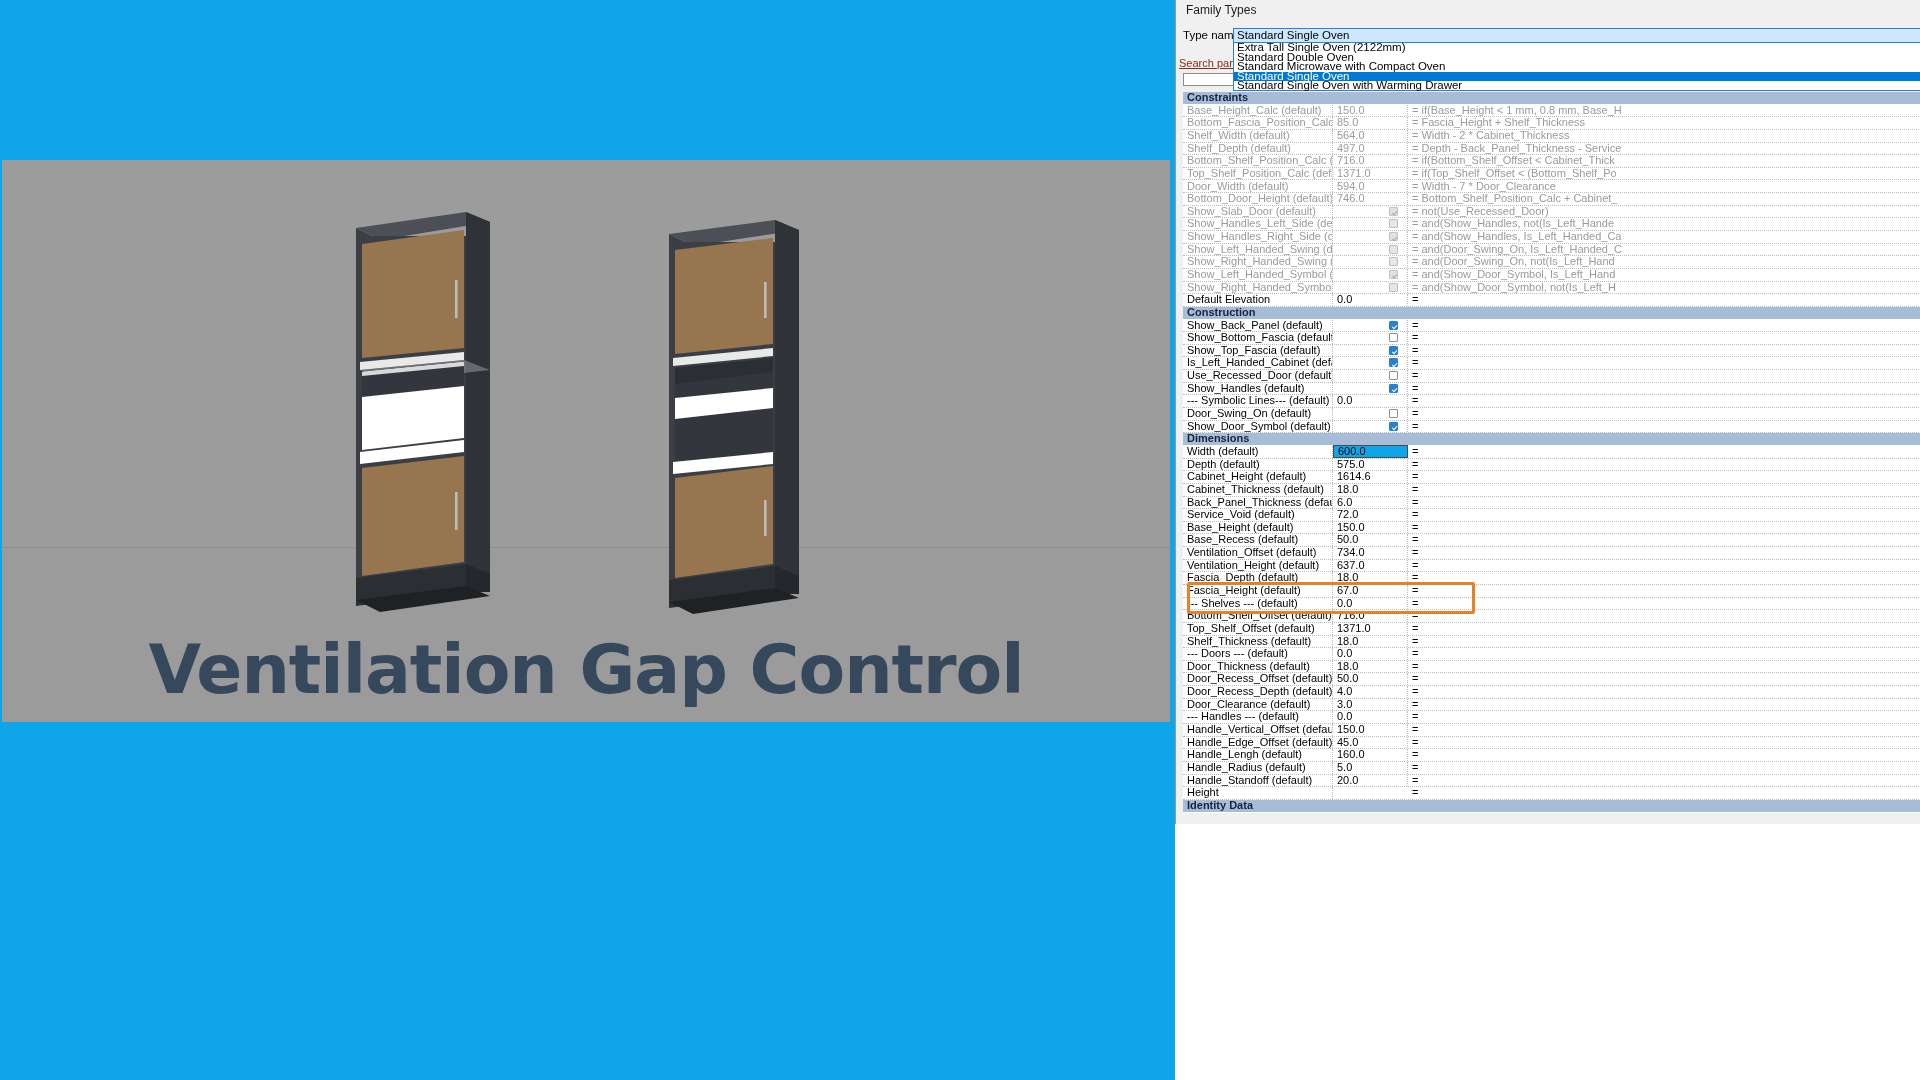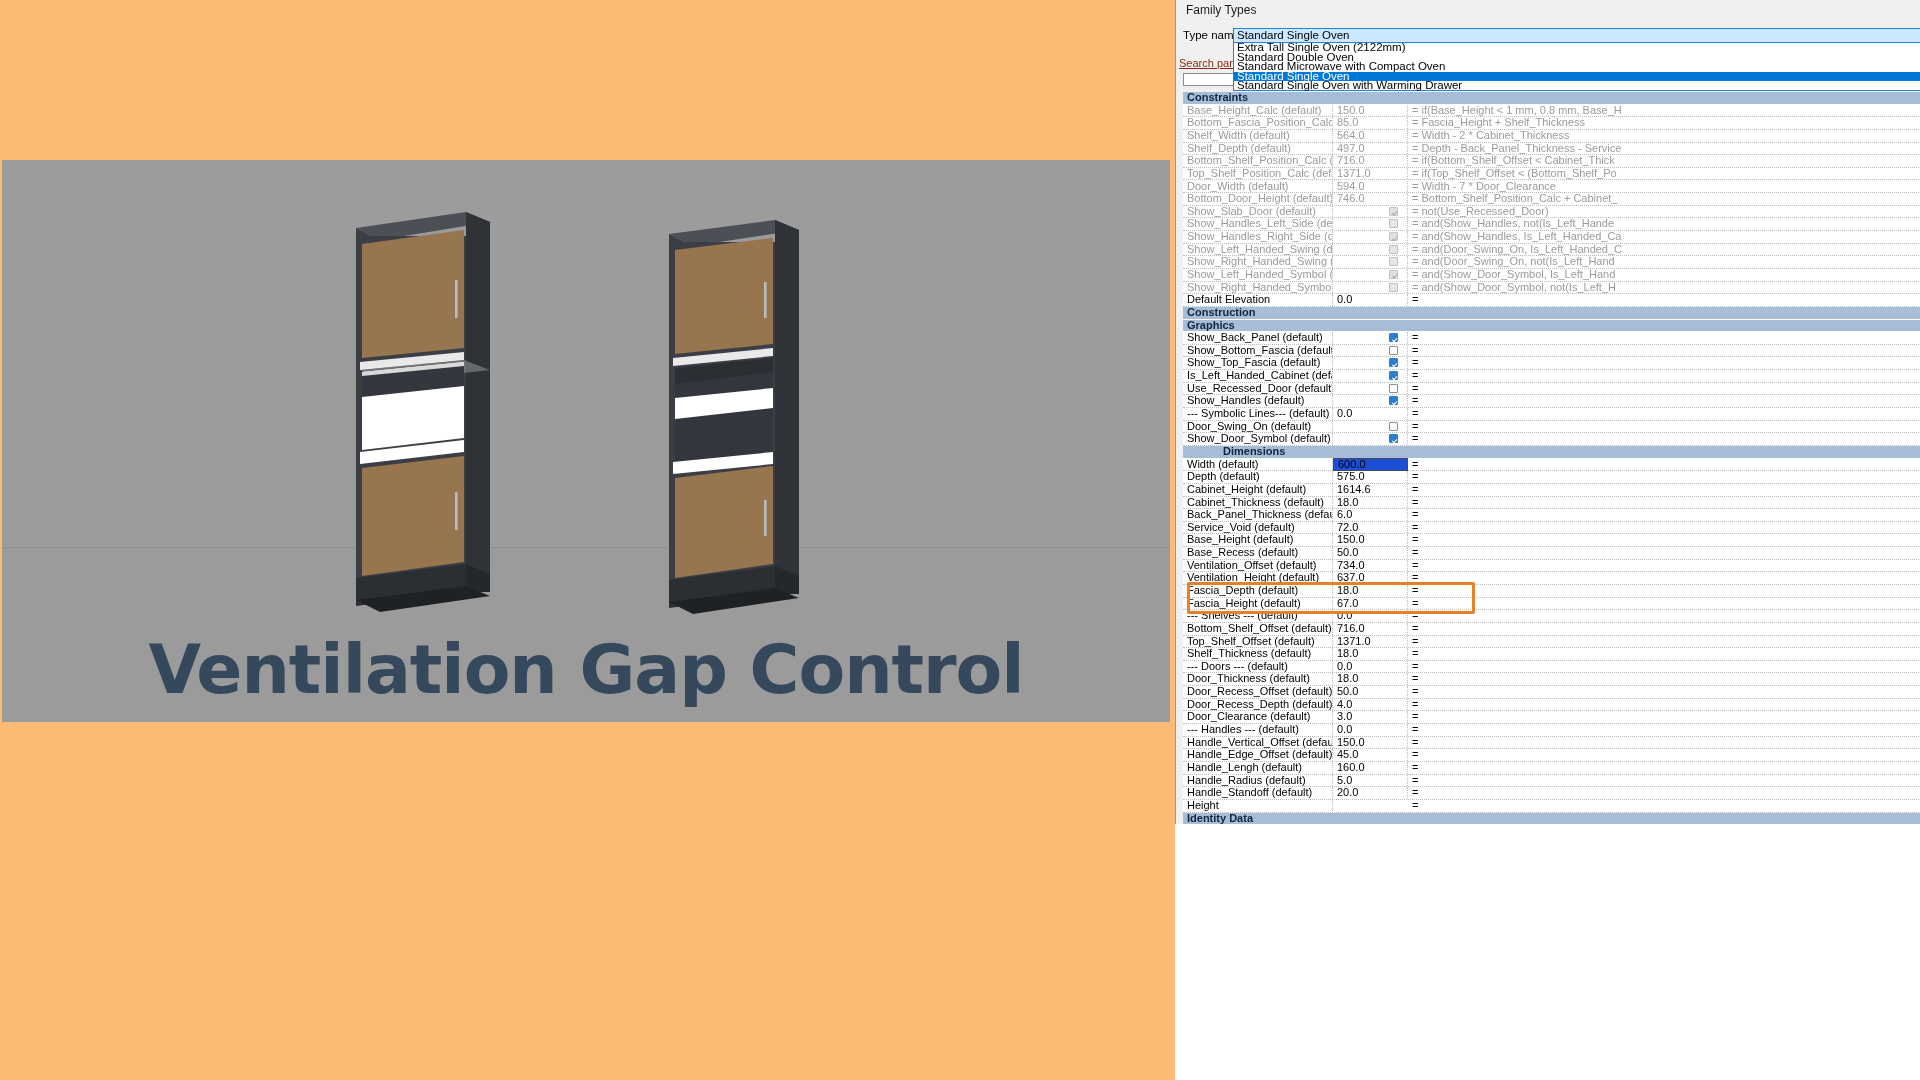--- a/index.html
+++ b/index.html
@@ -10,21 +10,21 @@
     background: #ffffff;
     font-family: "Liberation Sans", sans-serif;
   }
 
   
   #stage { position: relative; width: 1920px; height: 1080px; }
 
   #viewport {
     position: absolute; left: 0; top: 0;
     width: 1175px; height: 1080px;
-    background: #fdba74;
+    background: #0ea5e9;
     overflow: hidden;
   }
 
   
   .wall {
     position: absolute;
     left: 2px; top: 160px;
     width: 1168px; height: 562px;
     background: #9c9c9c;
   }
@@ -200,21 +200,21 @@
     border-left: 1.4px solid #fff;
     border-bottom: 1.4px solid #fff;
     transform: rotate(-45deg);
   }
   .cb.dis { background: #e6e6e6; border-color: #bdbdbd; }
   .cb.dis.on { background: #e0e0e0; border-color: #c3c3c3; }
   .cb.dis.on::after { border-color: #a9a9a9; }
 
   
   .pval.editing {
-    background: #1d4ed8;
+    background: #0ea5e9;
     border: 1px solid #4a4a4a;
     border-right: 1px solid #4a4a4a;
     line-height: 10px;
     height: 12.65px;
   }
 
   
   .vent-highlight {
     position: absolute;
     left: 4px;
@@ -397,23 +397,20 @@
           <div class="pformula">= and(Show_Door_Symbol, not(Is_Left_H</div>
         </div>
         <div class="prow">
           <div class="pname">Default Elevation</div>
           <div class="pval">0.0</div>
           <div class="pformula">=</div>
         </div>
         <div class="prow group">
           <div class="pname" style="flex: 1 1 auto; width: auto;">Construction</div>
         </div>
-        <div class="prow group">
-          <div class="pname" style="flex: 1 1 auto; width: auto;">Graphics</div>
-        </div>
         <div class="prow">
           <div class="pname">Show_Back_Panel (default)</div>
           <div class="pval"><span class="cb on"></span></div>
           <div class="pformula">=</div>
         </div>
         <div class="prow">
           <div class="pname">Show_Bottom_Fascia (default)</div>
           <div class="pval"><span class="cb"></span></div>
           <div class="pformula">=</div>
         </div>
@@ -446,21 +443,21 @@
           <div class="pname">Door_Swing_On (default)</div>
           <div class="pval"><span class="cb"></span></div>
           <div class="pformula">=</div>
         </div>
         <div class="prow">
           <div class="pname">Show_Door_Symbol (default)</div>
           <div class="pval"><span class="cb on"></span></div>
           <div class="pformula">=</div>
         </div>
         <div class="prow group">
-          <div class="pname" style="flex: 1 1 auto; width: auto; margin-left: 36px;">Dimensions</div>
+          <div class="pname" style="flex: 1 1 auto; width: auto;">Dimensions</div>
         </div>
         <div class="prow">
           <div class="pname">Width (default)</div>
           <div class="pval editing">600.0</div>
           <div class="pformula">=</div>
         </div>
         <div class="prow">
           <div class="pname">Depth (default)</div>
           <div class="pval">575.0</div>
           <div class="pformula">=</div>

